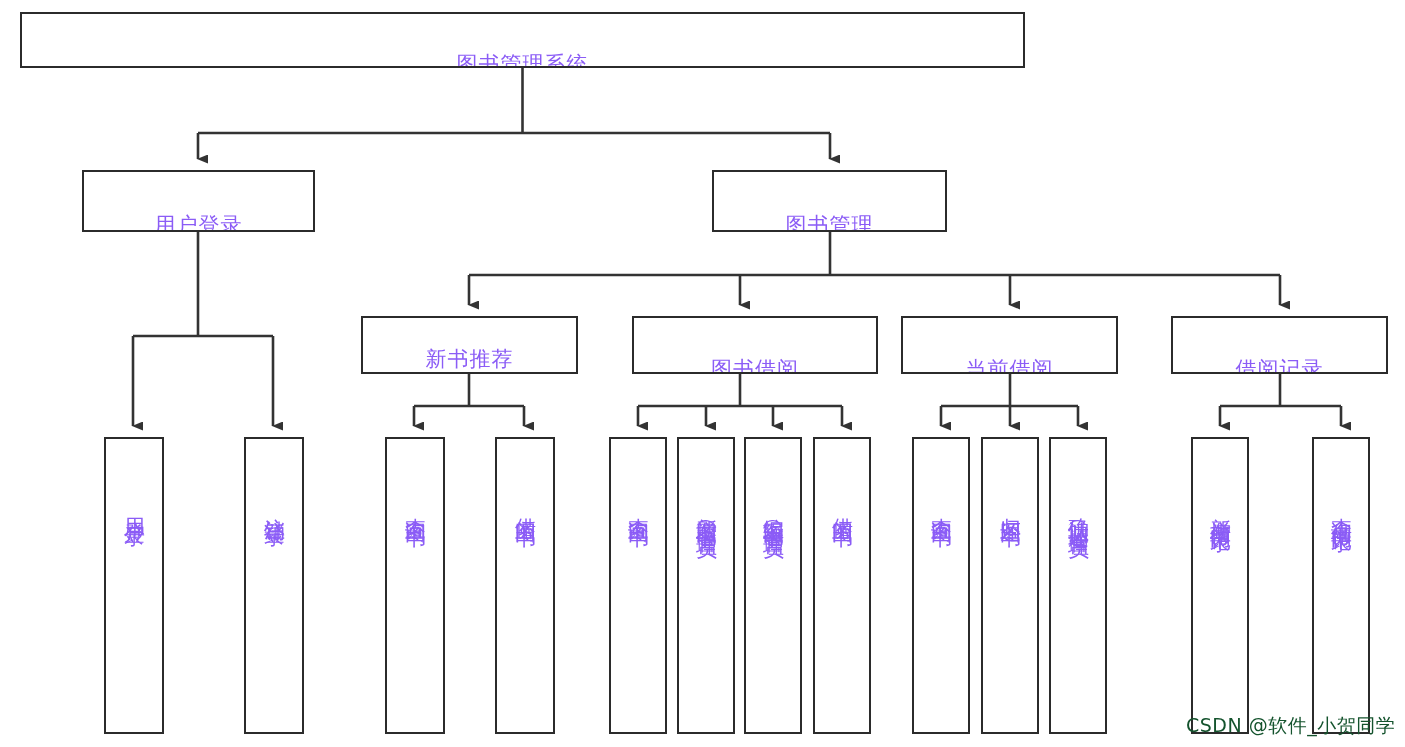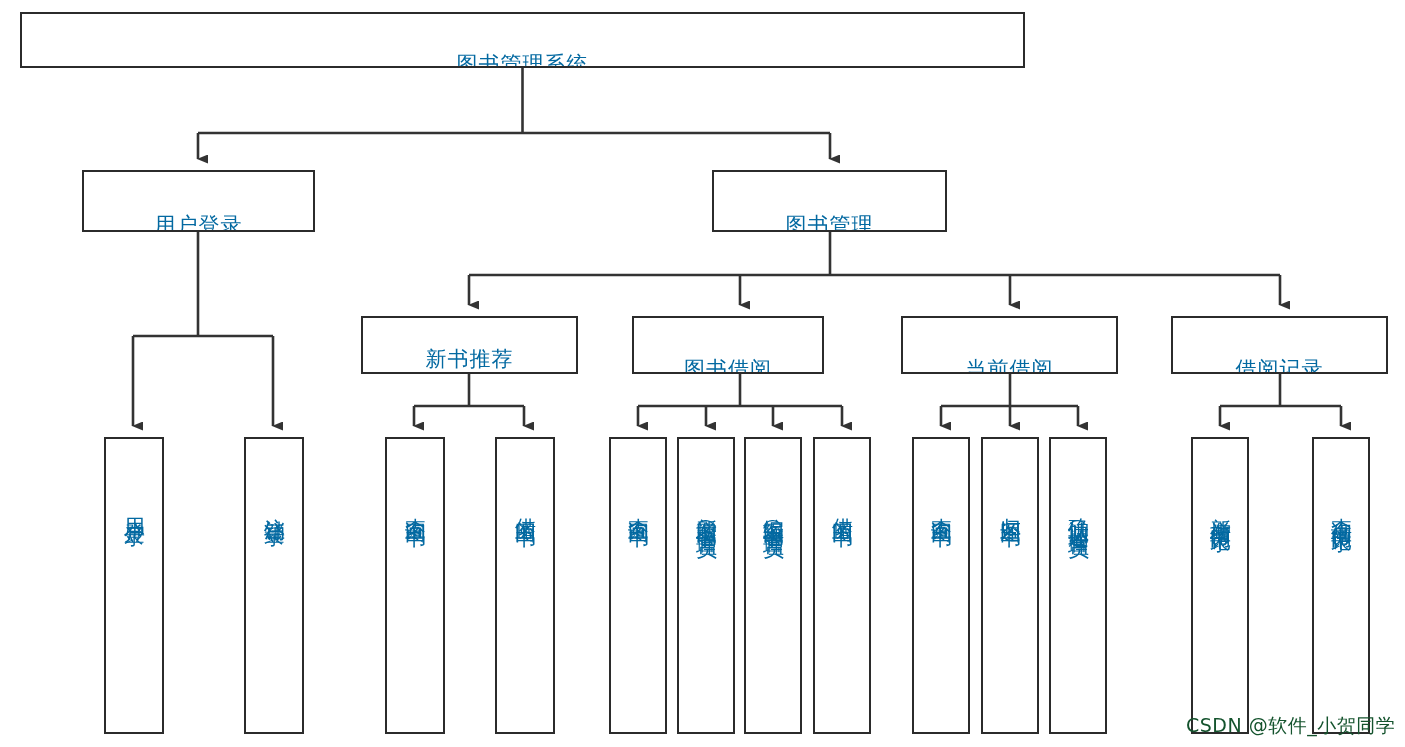--- a/index.html
+++ b/index.html
@@ -29,21 +29,21 @@
     position: absolute;
     box-sizing: border-box;
     background: #ffffff;
     border: 2px solid #2b2b2b;
     display: flex;
     align-items: center;
     justify-content: center;
     overflow: hidden;
   }
   .node-label {
-    color: #0369a1;
+    color: #8b5cf6;
     line-height: 1.18;
     white-space: pre;
     text-align: center;
     margin-top: 48px;
   }
   .node-root .node-label,
   .node-l2 .node-label,
   .node-l3 .node-label {
     font-size: 21px;
     letter-spacing: 1px;
@@ -147,21 +147,21 @@
   </div>
 
   <div class="node-box node-l2" style="left:712px; top:170px; width:235px; height:62px;font-family:Liberation Serif, serif;">
     <span class="node-label">图书管理</span>
   </div>
 
   <div class="node-box node-l3" style="left:361px; top:316px; width:217px; height:58px;align-items:flex-end;">
     <span class="node-label">新书推荐</span>
   </div>
 
-  <div class="node-box node-l3" style="left:632px; top:316px; width:192px; height:58px;">
+  <div class="node-box node-l3" style="left:632px; top:316px; width:246px; height:58px;">
     <span class="node-label">图书借阅</span>
   </div>
 
   <div class="node-box node-l3" style="left:901px; top:316px; width:217px; height:58px;">
     <span class="node-label">当前借阅</span>
   </div>
 
   <div class="node-box node-l3" style="left:1171px; top:316px; width:217px; height:58px;">
     <span class="node-label">借阅记录</span>
   </div>

